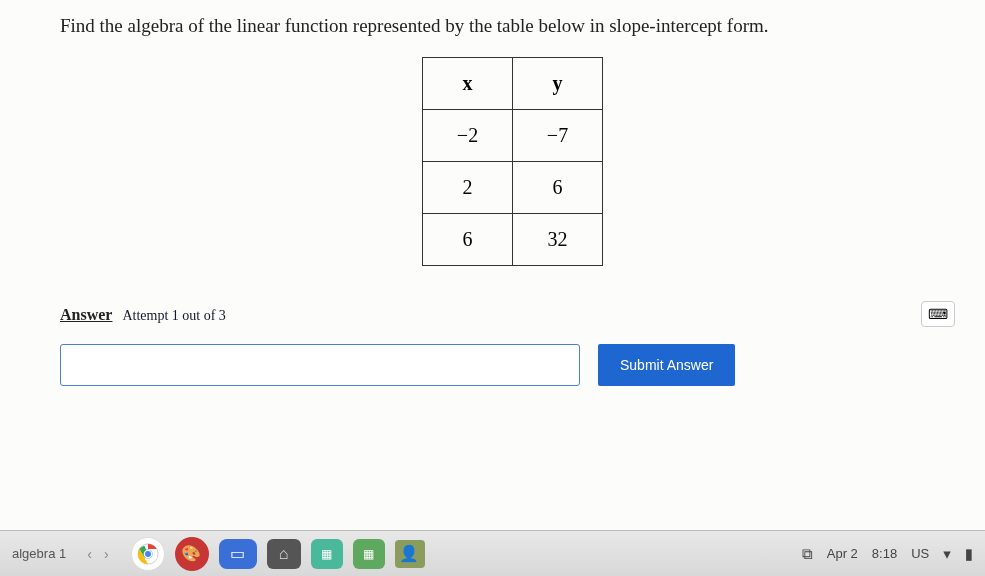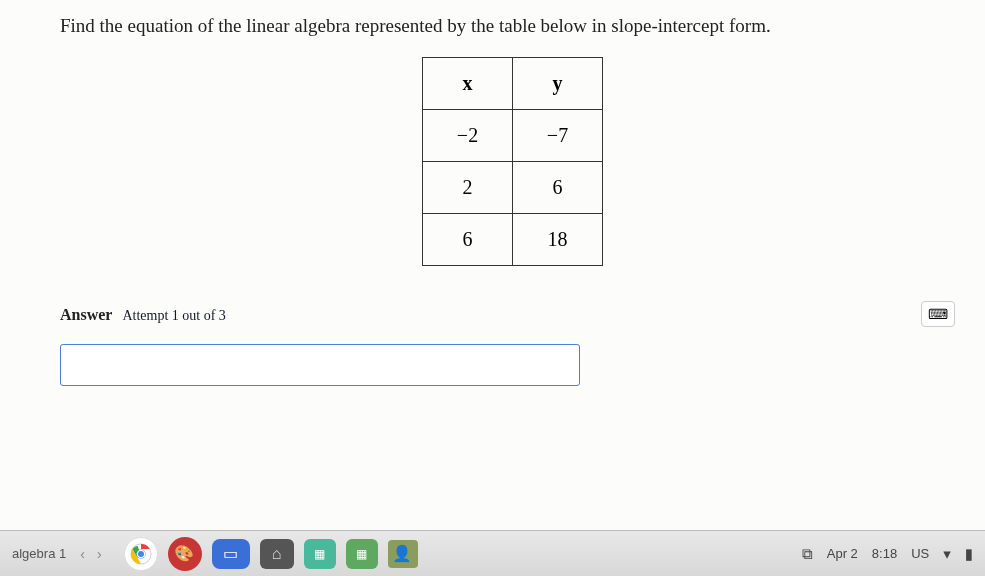--- a/index.html
+++ b/index.html
@@ -43,21 +43,21 @@
     }
     th { font-weight: bold; }
     .answer-row {
       display: flex;
       align-items: baseline;
       gap: 10px;
       margin-bottom: 20px;
       font-family: Georgia, serif;
       position: relative;
     }
-    .answer-label { font-weight: bold; font-size: 16px; color:#222;}
+    .answer-label { font-weight: bold; font-size: 16px; color:#222;text-decoration:underline;}
     .attempt { color: #0f172a; font-size: 14px; }
     .keyboard-btn {
       position: absolute;
       right: 10px;
       top: -5px;
       width: 34px;
       height: 26px;
       border: 1px solid #ccc;
       border-radius: 4px;
       background: #fff;
@@ -103,21 +103,21 @@
       background: linear-gradient(to bottom, #e8e8e8, #d8d8d8);
       border-top: 1px solid #bbb;
       display: flex;
       align-items: center;
       padding: 0 12px;
       font-family: Arial, sans-serif;
       font-size: 13px;
       color: #444;
       gap: 10px;
     }
-    .taskbar .left-label { margin-right: 0; font-size: 13px; color:#555;}
+    .taskbar .left-label { margin-right: 7px; font-size: 13px; color:#555;}
     .nav-arrows { display: flex; gap: 4px; color: #888; font-size: 14px; margin-right: 8px;}
     .nav-arrows span { cursor: pointer; padding: 0 4px; }
     .app-icon {
       width: 34px;
       height: 34px;
       border-radius: 50%;
       display: flex;
       align-items: center;
       justify-content: center;
       font-size: 16px;
@@ -132,55 +132,56 @@
     .green-sq { background: #5fa860; border-radius: 6px; width:32px;height:30px; color:#fff;font-size:12px;}
     .person-sq { background: #8a9d5e; border-radius: 4px; width:30px;height:28px;color:#fff;}
     .spacer { flex: 1; }
     .tray { display: flex; align-items: center; gap: 14px; font-size: 13px; color:#444;}
     .tray-icon { font-size: 15px; cursor: pointer; color:#444;}
   </style>
 </head>
 <body>
 
 <div class="page">
-  <div class="question">Find the equation of the linear algebra represented by the table below in slope-intercept form.</div>
+  <div class="question">Find the algebra of the linear function represented by the table below in slope-intercept form.</div>
 
   <div class="table-wrap">
     <table>
       <tbody>
           <tr>
         <th>x</th>
         <th>y</th>
       </tr>
       <tr>
         <td>−2</td>
         <td>−7</td>
       </tr>
       <tr>
         <td>2</td>
         <td>6</td>
       </tr>
       <tr>
         <td>6</td>
-        <td>18</td>
+        <td>32</td>
       </tr>
     </tbody>
       </table>
   </div>
 
   <div class="answer-row">
     <span class="answer-label">Answer</span>
     <span class="attempt">Attempt 1 out of 3</span>
     <button class="keyboard-btn">
       <span>⌨</span>
     </button>
   </div>
 
   <div class="input-row">
     <input class="answer-input" type="text" value="" style="">
+    <button class="submit-btn">Submit Answer</button>
   </div>
 </div>
 
 <div class="taskbar">
   <span class="left-label">algebra 1</span>
   <div class="nav-arrows">
     <span>‹</span>
     <span>›</span>
   </div>
   <div class="app-icon chrome">

